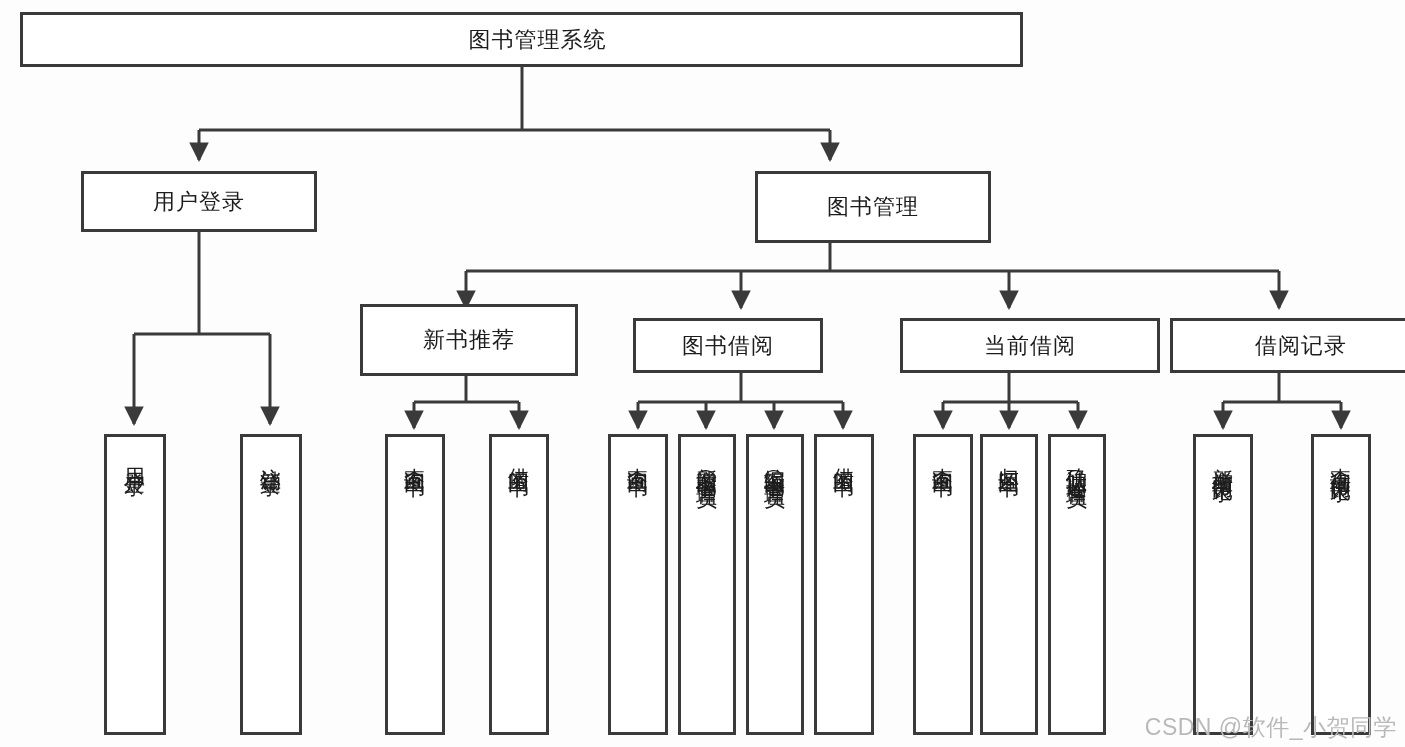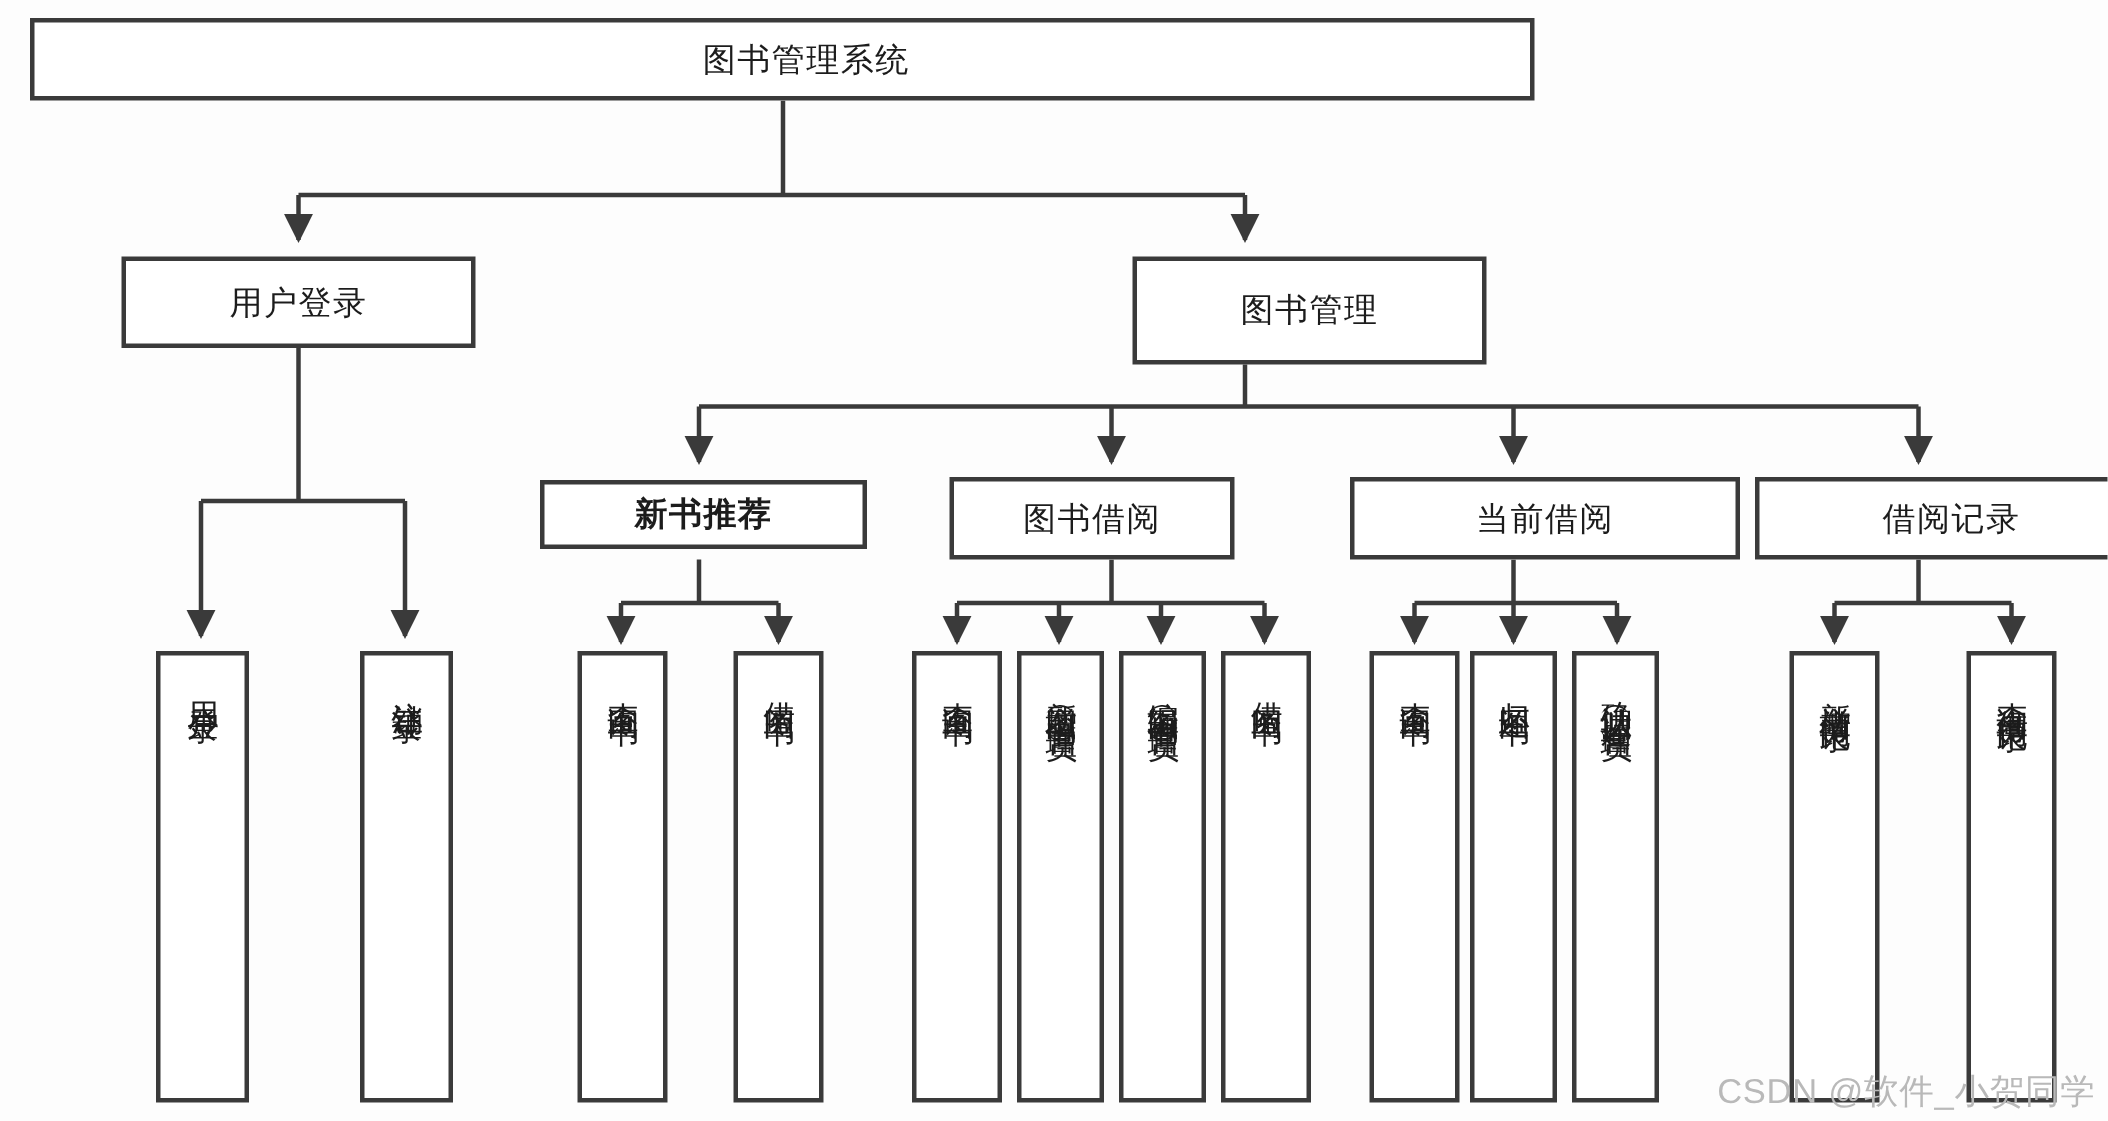--- a/index.html
+++ b/index.html
@@ -108,21 +108,21 @@
     <span class="lbl">图书管理系统</span>
   </div>
 
   <div class="node" style="left:81px;top:171px;width:236px;height:61px;">
     <span class="lbl">用户登录</span>
   </div>
   <div class="node" style="left:711px;top:171px;width:236px;height:72px;margin-left:44px;">
     <span class="lbl">图书管理</span>
   </div>
 
-  <div class="node" style="left:360px;top:320px;width:218px;height:46px;font-weight:bold;">
+  <div class="node" style="left:360px;top:304px;width:218px;height:72px;">
     <span class="lbl">新书推荐</span>
   </div>
   <div class="node" style="left:633px;top:318px;width:190px;height:55px;">
     <span class="lbl">图书借阅</span>
   </div>
   <div class="node" style="left:900px;top:318px;width:260px;height:55px;">
     <span class="lbl">当前借阅</span>
   </div>
   <div class="node" style="left:1170px;top:318px;width:262px;height:55px;">
     <span class="lbl">借阅记录</span>

